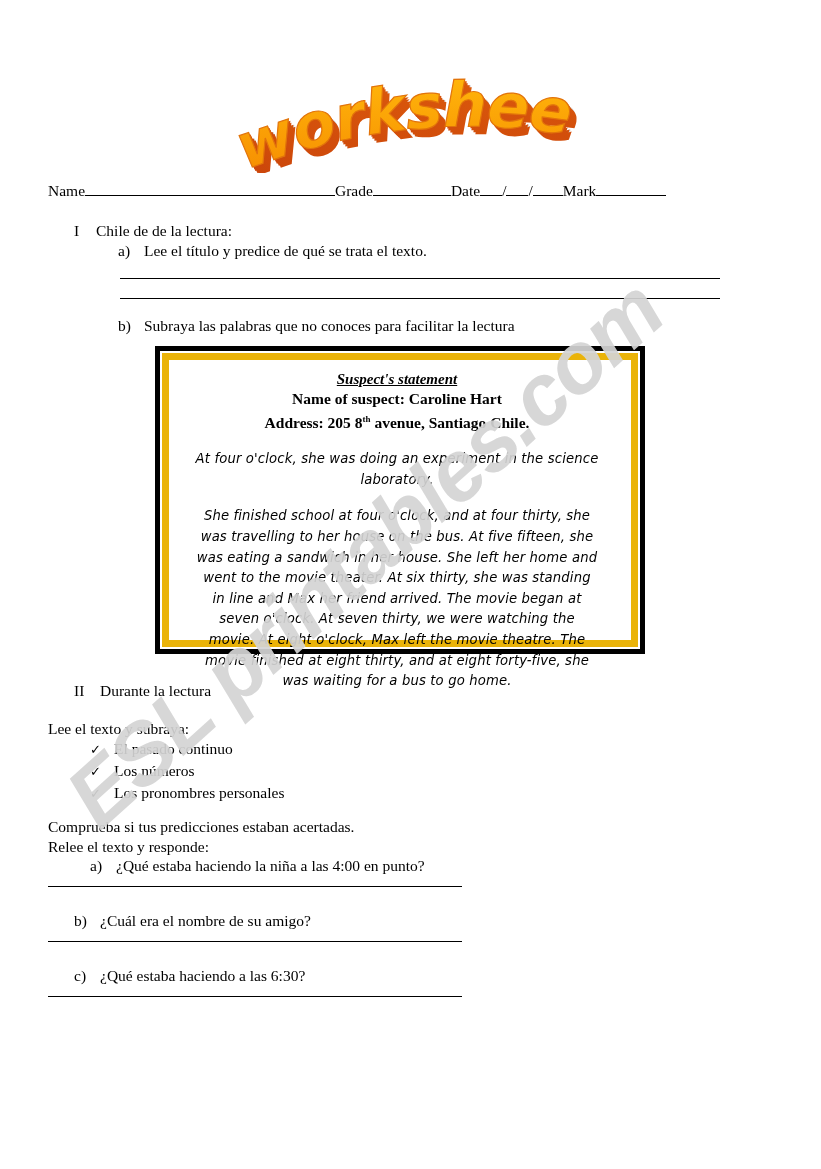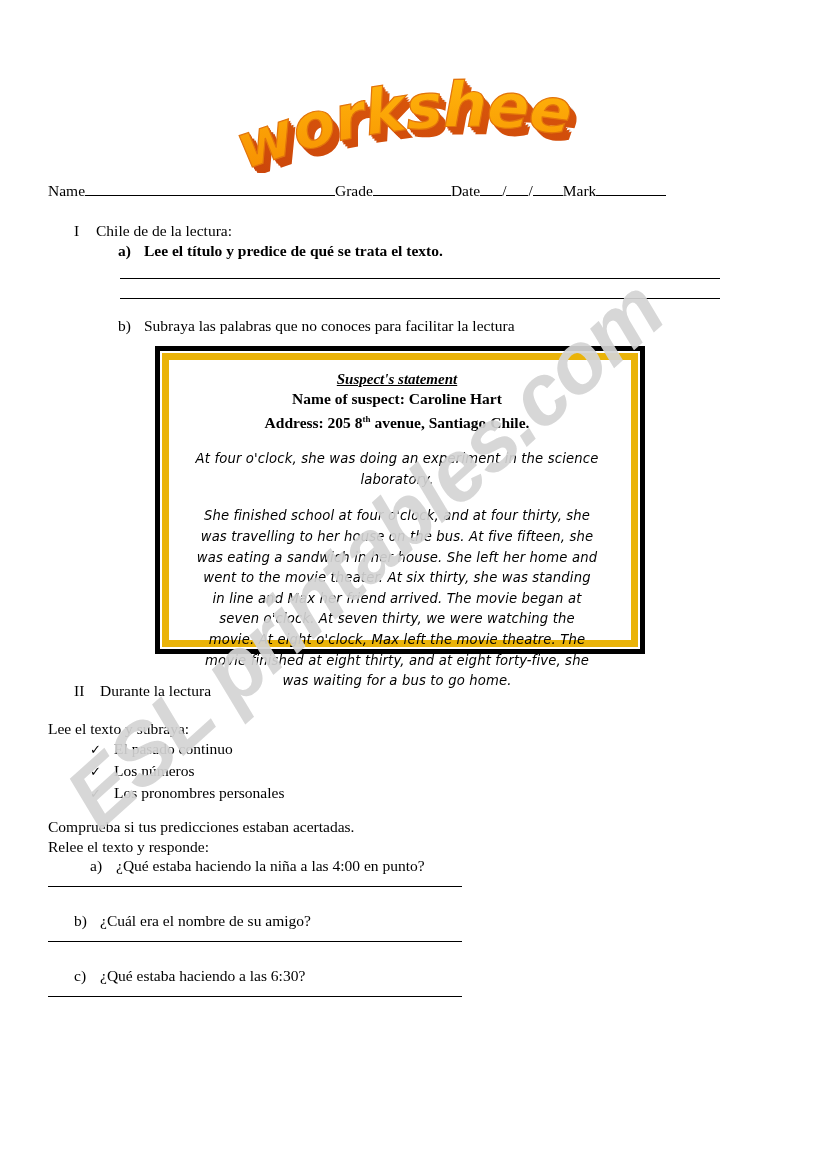--- a/index.html
+++ b/index.html
@@ -82,21 +82,21 @@
 
   
   .sec {
     position: absolute;
     z-index: 3;
     font-size: 15.5px;
     line-height: 21px;
   }
   #sec1-title { left: 74px; top: 220px; }
   #sec1-title .numeral { display: inline-block; width: 22px; }
-  #sec1-a { left: 118px; top: 240px; font-weight: bold; }
+  #sec1-a { left: 118px; top: 240px; }
   #sec1-a .letter { display: inline-block; width: 26px; }
 
   .answer-line {
     position: absolute;
     border-bottom: 1px solid #000;
     z-index: 3;
   }
   #pred-line-1 { left: 120px; top: 278px; width: 600px; }
   #pred-line-2 { left: 120px; top: 298px; width: 600px; }
 

